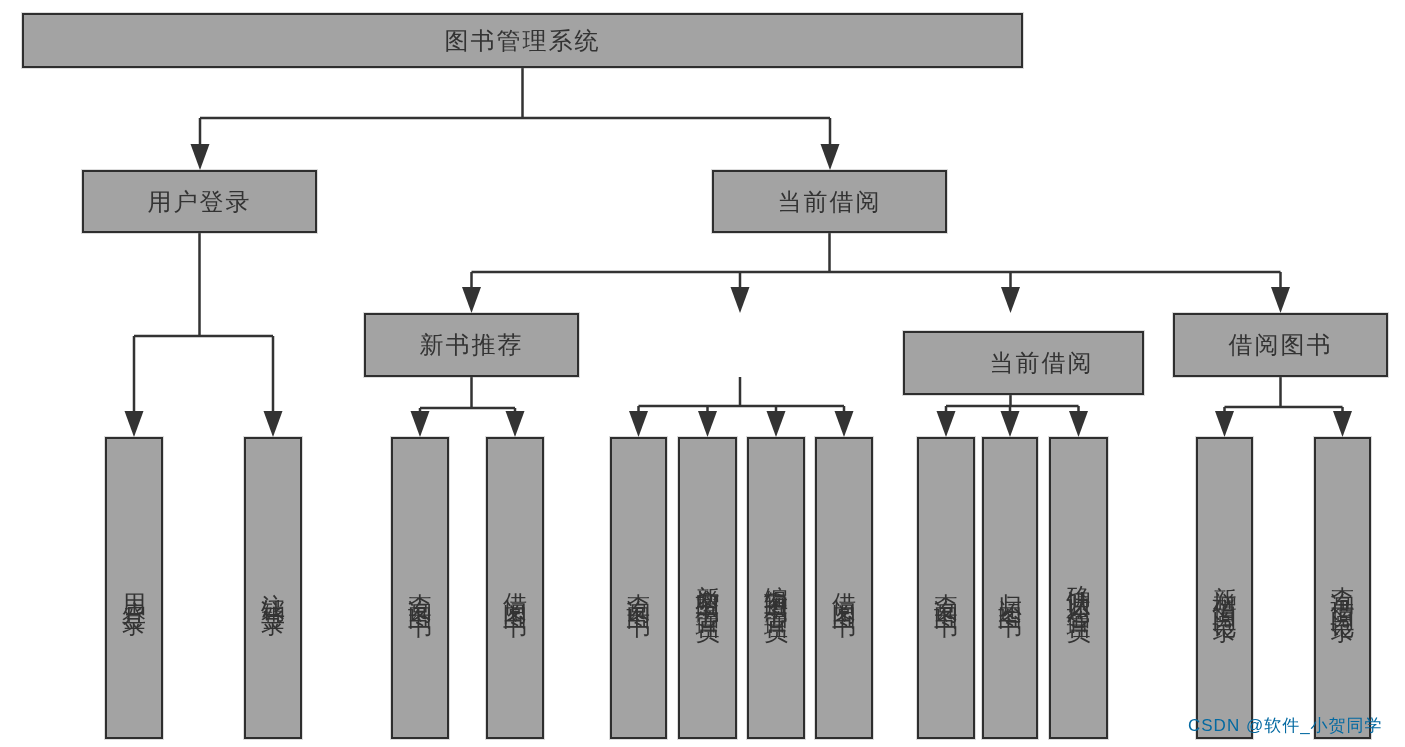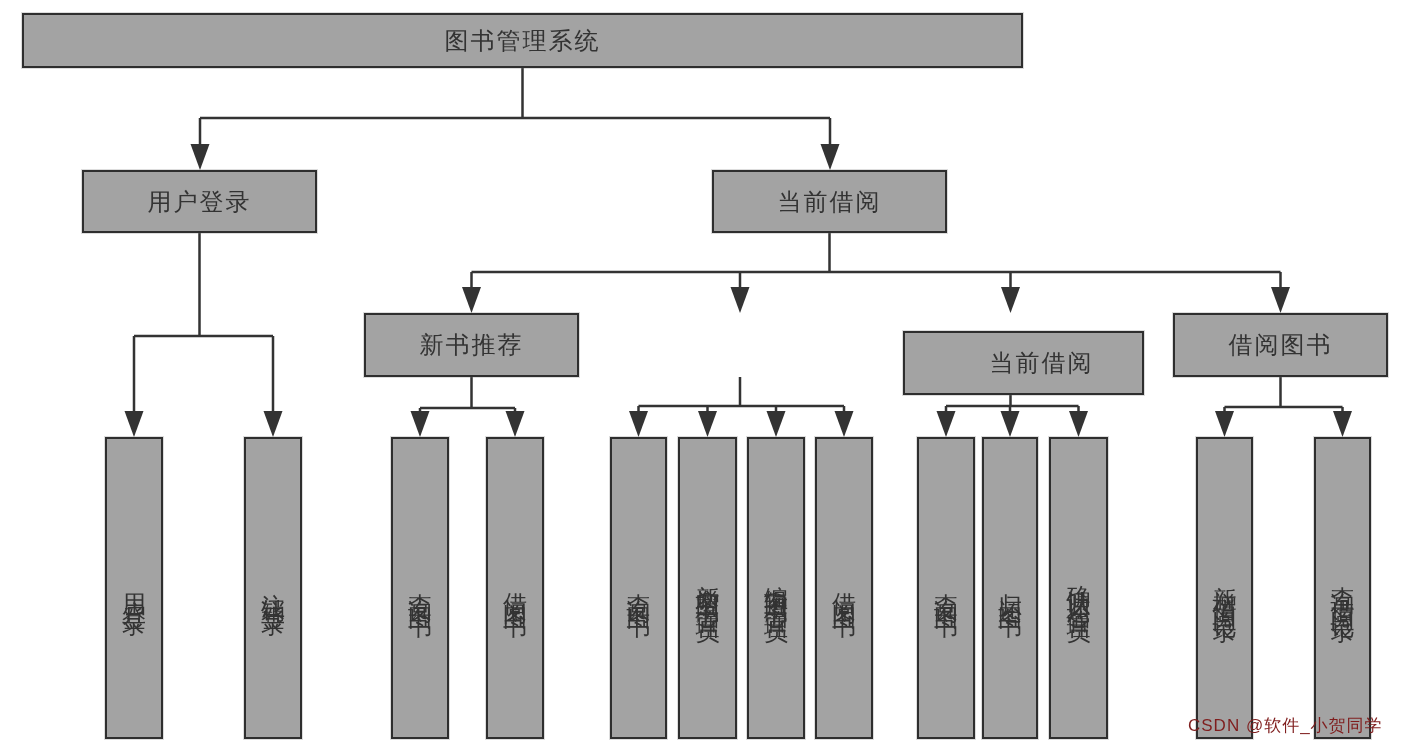--- a/index.html
+++ b/index.html
@@ -39,21 +39,21 @@
     letter-spacing: 7px;
     white-space: nowrap;
   }
   .leaf.long span { letter-spacing: 5px; }
   .watermark {
     position: absolute;
     left: 1188px;
     top: 714px;
     z-index: 5;
     font-size: 17px;
-    color: #7f1d1d;
+    color: #0369a1;
     letter-spacing: 1px;
     white-space: nowrap;
   }
 </style>
 </head>
 <body>
 
 <div class="canvas">
 
   <svg class="connectors" viewBox="0 0 1405 747" xmlns="http://www.w3.org/2000/svg">

